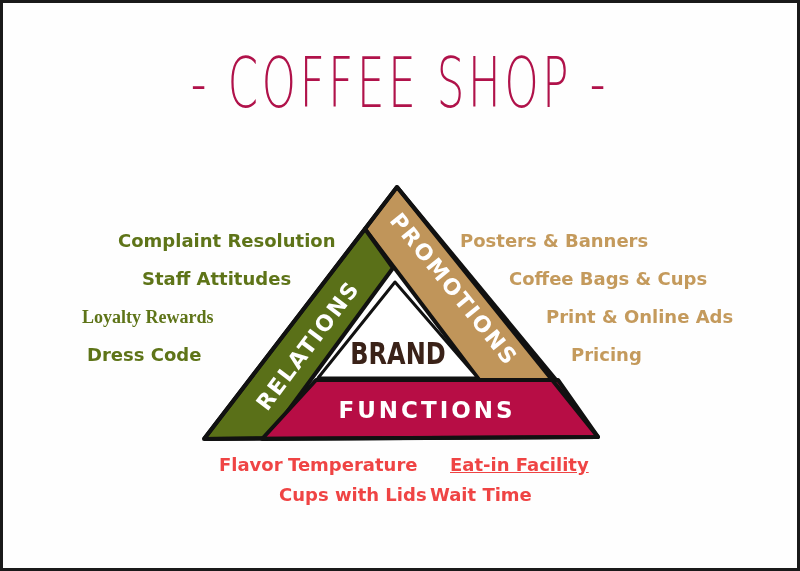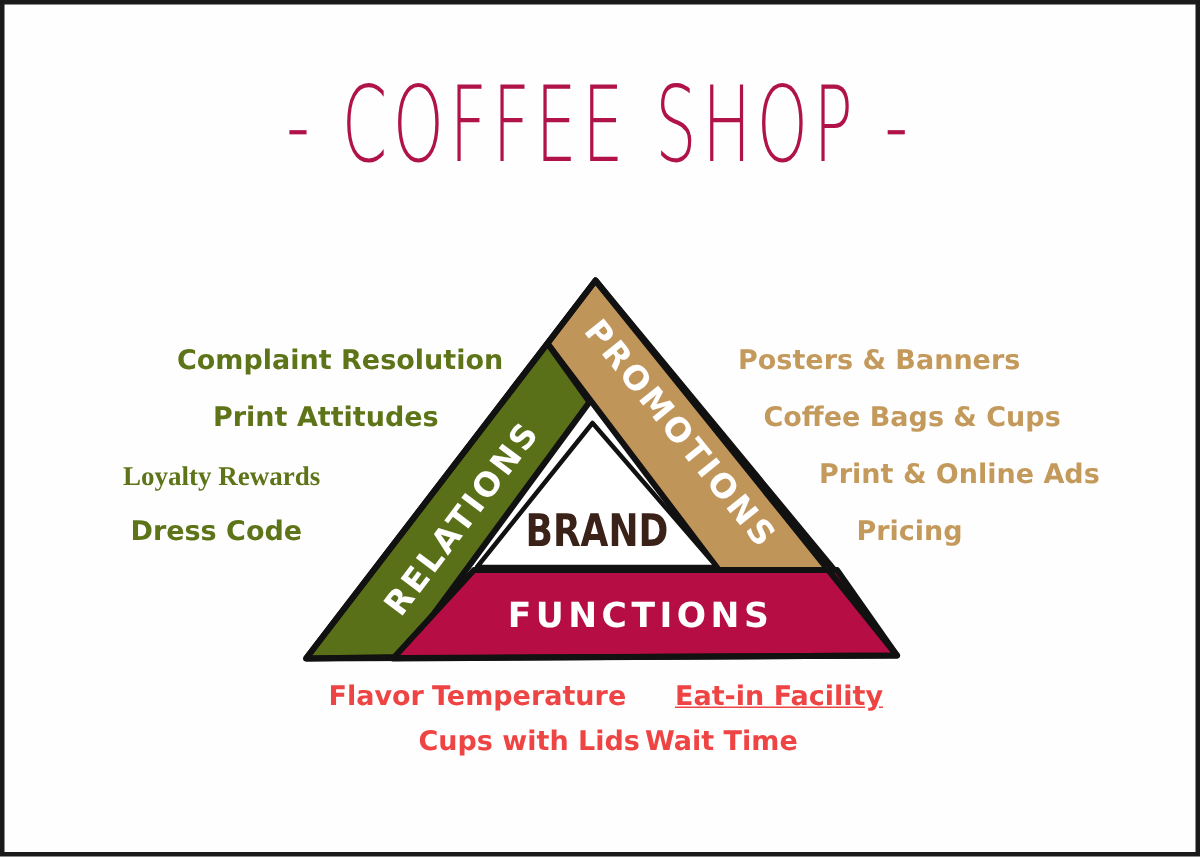--- a/index.html
+++ b/index.html
@@ -61,25 +61,25 @@
   <text x="398" y="364" text-anchor="middle" font-family="DejaVu Sans, sans-serif" font-size="30" font-weight="bold" fill="#3a2218" transform="translate(398 364) scale(0.8 1) translate(-398 -364)">BRAND</text>
 
   <text x="0" y="0" text-anchor="middle" font-family="DejaVu Sans, sans-serif" font-size="22" font-weight="bold" fill="#ffffff" letter-spacing="2" transform="translate(448 294) rotate(51)">PROMOTIONS</text>
 
   <text x="0" y="0" text-anchor="middle" font-family="DejaVu Sans, sans-serif" font-size="22" font-weight="bold" fill="#ffffff" letter-spacing="2" transform="translate(314 350) rotate(-53)">RELATIONS</text>
 
   <text x="427" y="418" text-anchor="middle" font-family="DejaVu Sans, sans-serif" font-size="23" font-weight="bold" fill="#ffffff" letter-spacing="3">FUNCTIONS</text>
 </svg>
 
 <div class="label rel" style="left:118px; top:232px;">Complaint Resolution</div>
-<div class="label rel" style="left:142px; top:270px;">Print Attitudes</div>
+<div class="label rel" style="left:142px; top:270px;">Staff Attitudes</div>
 <div class="label rel" style="left:82px; top:308px;font-family:Liberation Serif, serif;">Loyalty Rewards</div>
 <div class="label rel" style="left:87px; top:346px;">Dress Code</div>
 
-<div class="label pro" style="left:492px; top:232px;">Posters &amp; Banners</div>
+<div class="label pro" style="left:460px; top:232px;">Posters &amp; Banners</div>
 <div class="label pro" style="left:509px; top:270px;">Coffee Bags &amp; Cups</div>
 <div class="label pro" style="left:546px; top:308px;">Print &amp; Online Ads</div>
 <div class="label pro" style="left:571px; top:346px;">Pricing</div>
 
 <div class="label fun" style="left:219px; top:456px;">Flavor</div>
 <div class="label fun" style="left:288px; top:456px;">Temperature</div>
 <div class="label fun" style="left:450px; top:456px;text-decoration:underline;">Eat-in Facility</div>
 <div class="label fun" style="left:279px; top:486px;">Cups with Lids</div>
 <div class="label fun" style="left:430px; top:486px;">Wait Time</div>
 

